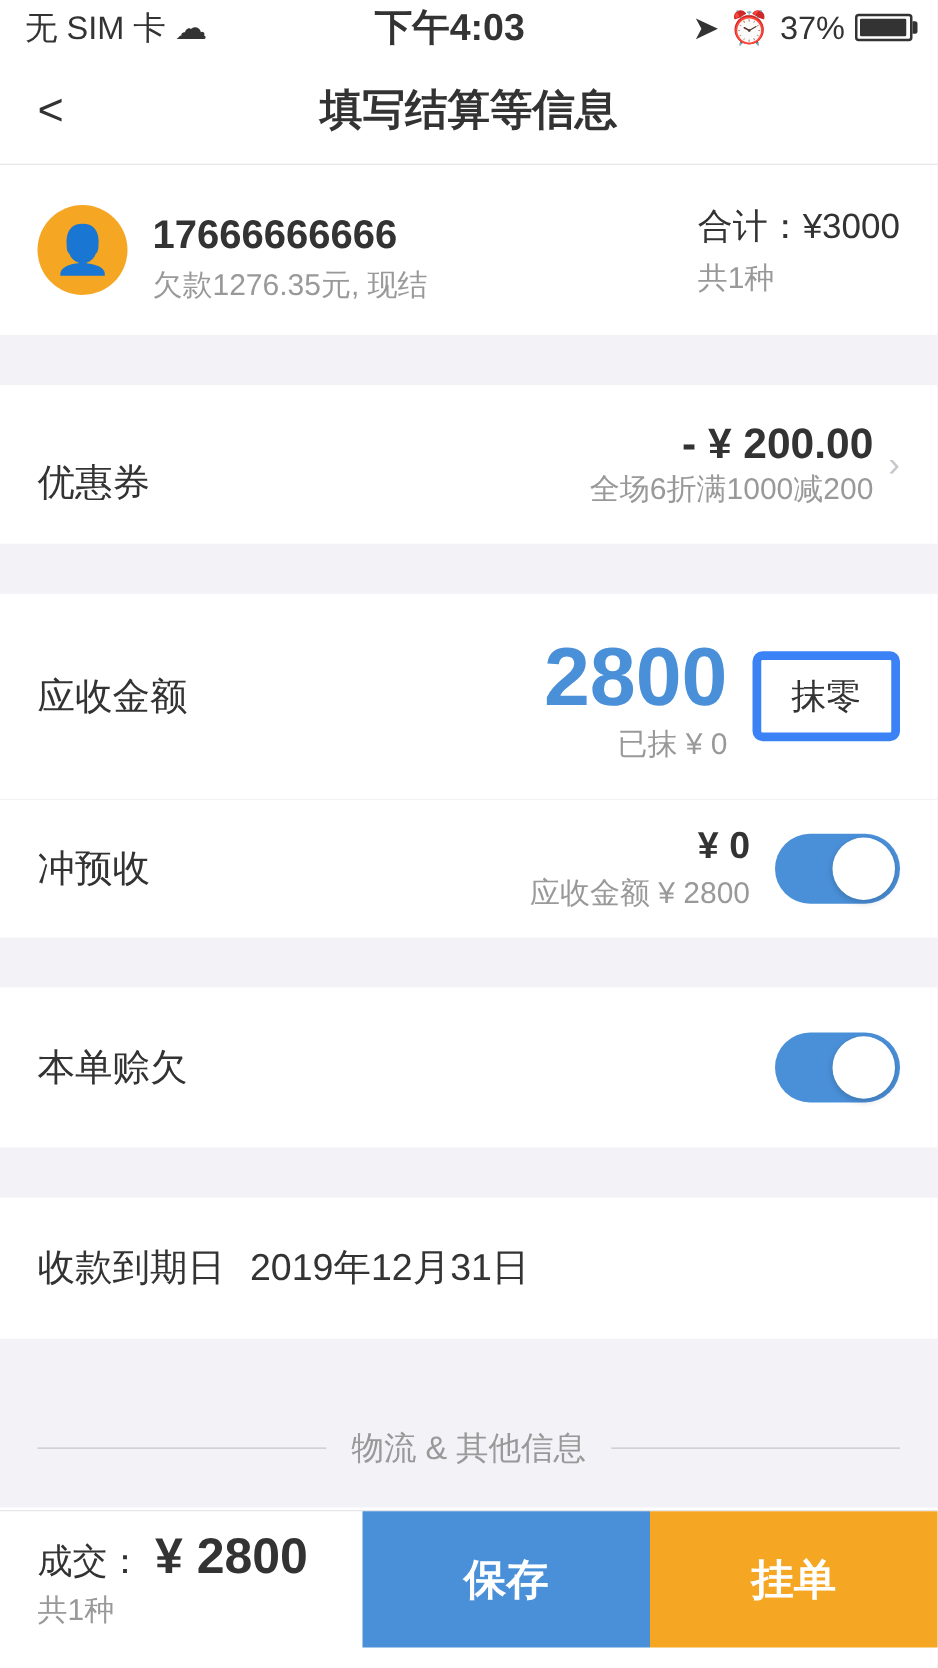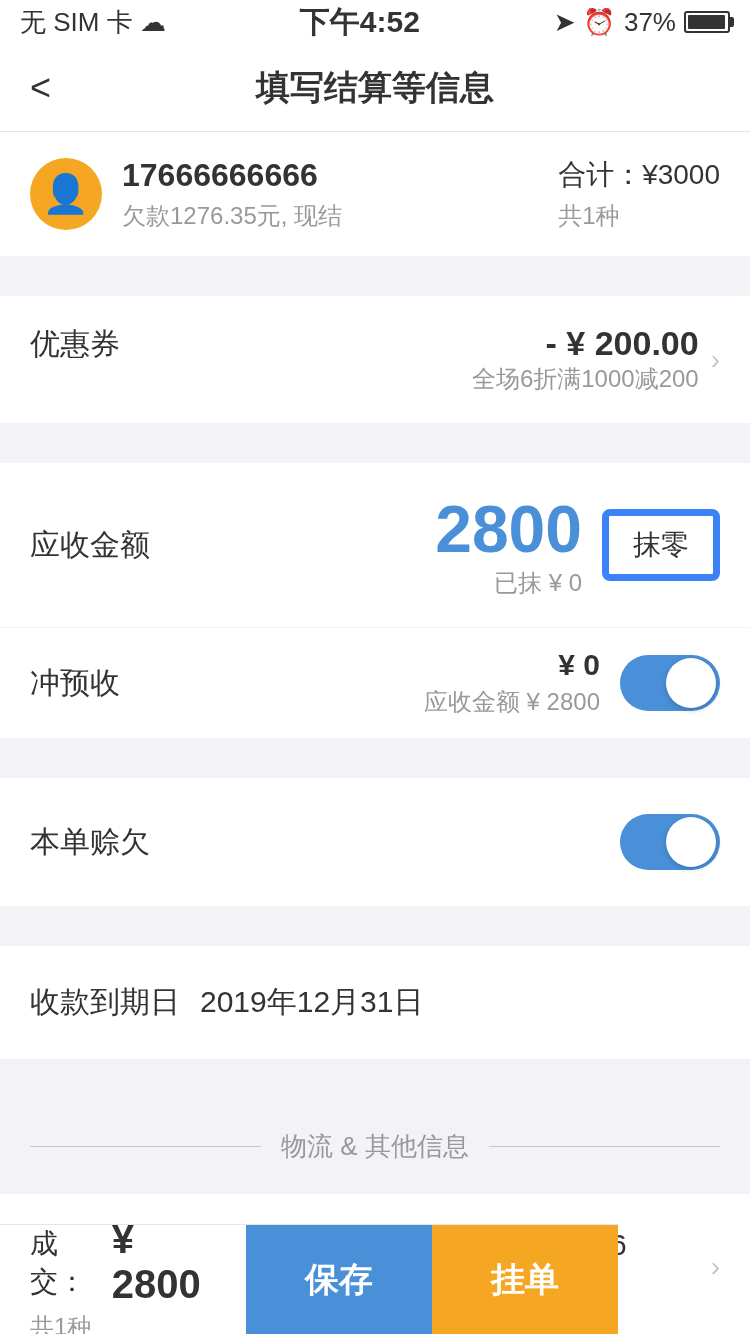--- a/index.html
+++ b/index.html
@@ -72,30 +72,30 @@
       padding: 24px 30px;
     }
     .avatar {
       width: 72px; height: 72px; border-radius: 50%;
       background: #f5a623;
       display: flex; align-items: center; justify-content: center;
       flex-shrink: 0;
     }
     .avatar-icon { color: #fff; font-size: 38px; }
     .user-info { margin-left: 20px; flex: 1; }
-    .user-phone { font-size: 32px; font-weight: 600; color: #333; }
+    .user-phone { font-size: 32px; font-weight: 600; color: #333; margin-top: 13px; }
     .user-debt { font-size: 24px; color: #999; margin-top: 6px; }
     .user-total { text-align: left; }
     .total-label { font-size: 28px; color: #333; }
     .total-count { font-size: 24px; color: #999; margin-top: 6px; }
 
     
     .coupon-row {
       display: flex;
-      align-items: flex-start;
+      align-items: flex-end;
       padding: 28px 30px;
       background: #fff;
     }
     .coupon-label { font-size: 30px; color: #333; }
     .coupon-right {
       margin-left: auto;
       text-align: right;
       display: flex;
       align-items: center;
       gap: 12px;
@@ -209,21 +209,21 @@
       align-items: flex-start;
       padding: 28px 30px;
     }
     .address-key { font-size: 30px; color: #333; white-space: nowrap; flex-shrink: 0; }
     .address-val { font-size: 30px; color: #333; margin-left: 20px; flex: 1; line-height: 1.5; }
     .address-chevron { color: #c7c7cc; font-size: 28px; margin-left: 10px; align-self: center; }
 
     
     .bottom-bar {
       position: fixed;
-      bottom: 0; left: 0; width: 618px;
+      bottom: 16px; left: 0; width: 750px;
       height: 110px;
       background: #fff;
       display: flex;
       align-items: center;
       border-top: 1px solid #e5e5ea;
     }
     .bottom-info {
       padding: 0 30px;
       flex: 1;
     }
@@ -242,21 +242,21 @@
     
     .section-sep { height: 20px; background: #f2f2f7; }
   </style>
 </head>
 <body>
 
 <div class="status-bar">
   <div class="status-left">
     <span>无 SIM 卡 ☁</span>
   </div>
-  <div class="status-center">下午4:52</div>
+  <div class="status-center">下午4:03</div>
   <div class="status-right">
     <span>➤</span>
     <span>⏰</span>
     <span>37%</span>
     <span class="battery-icon">
       <span class="battery-fill"></span>
     </span>
   </div>
 </div>
 

